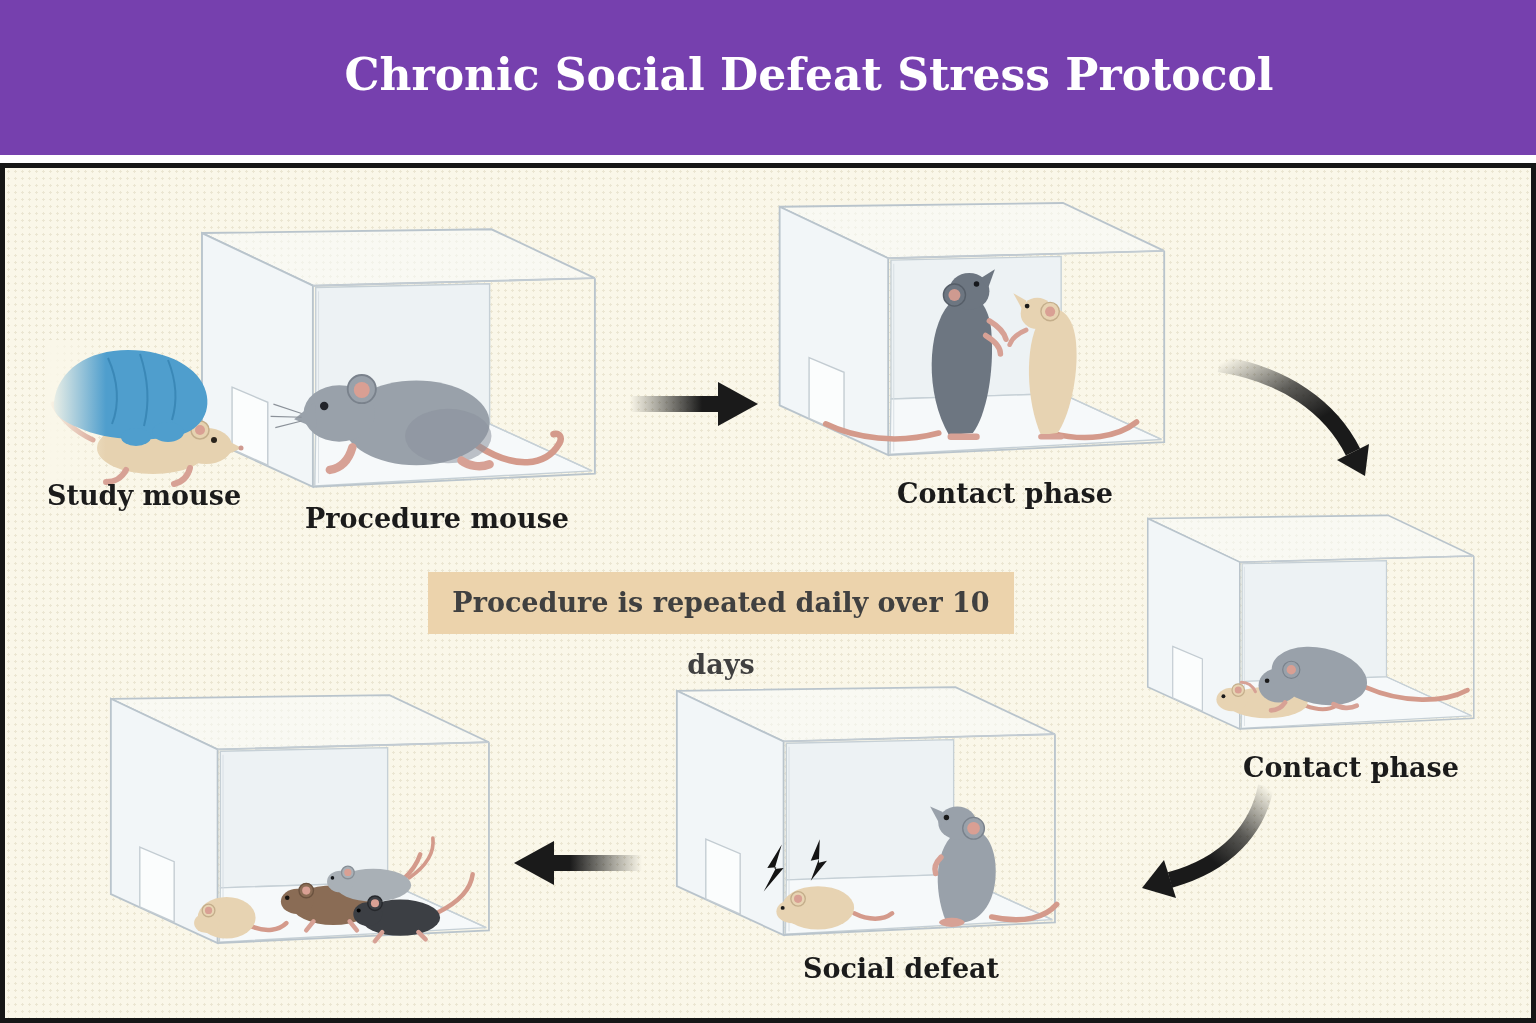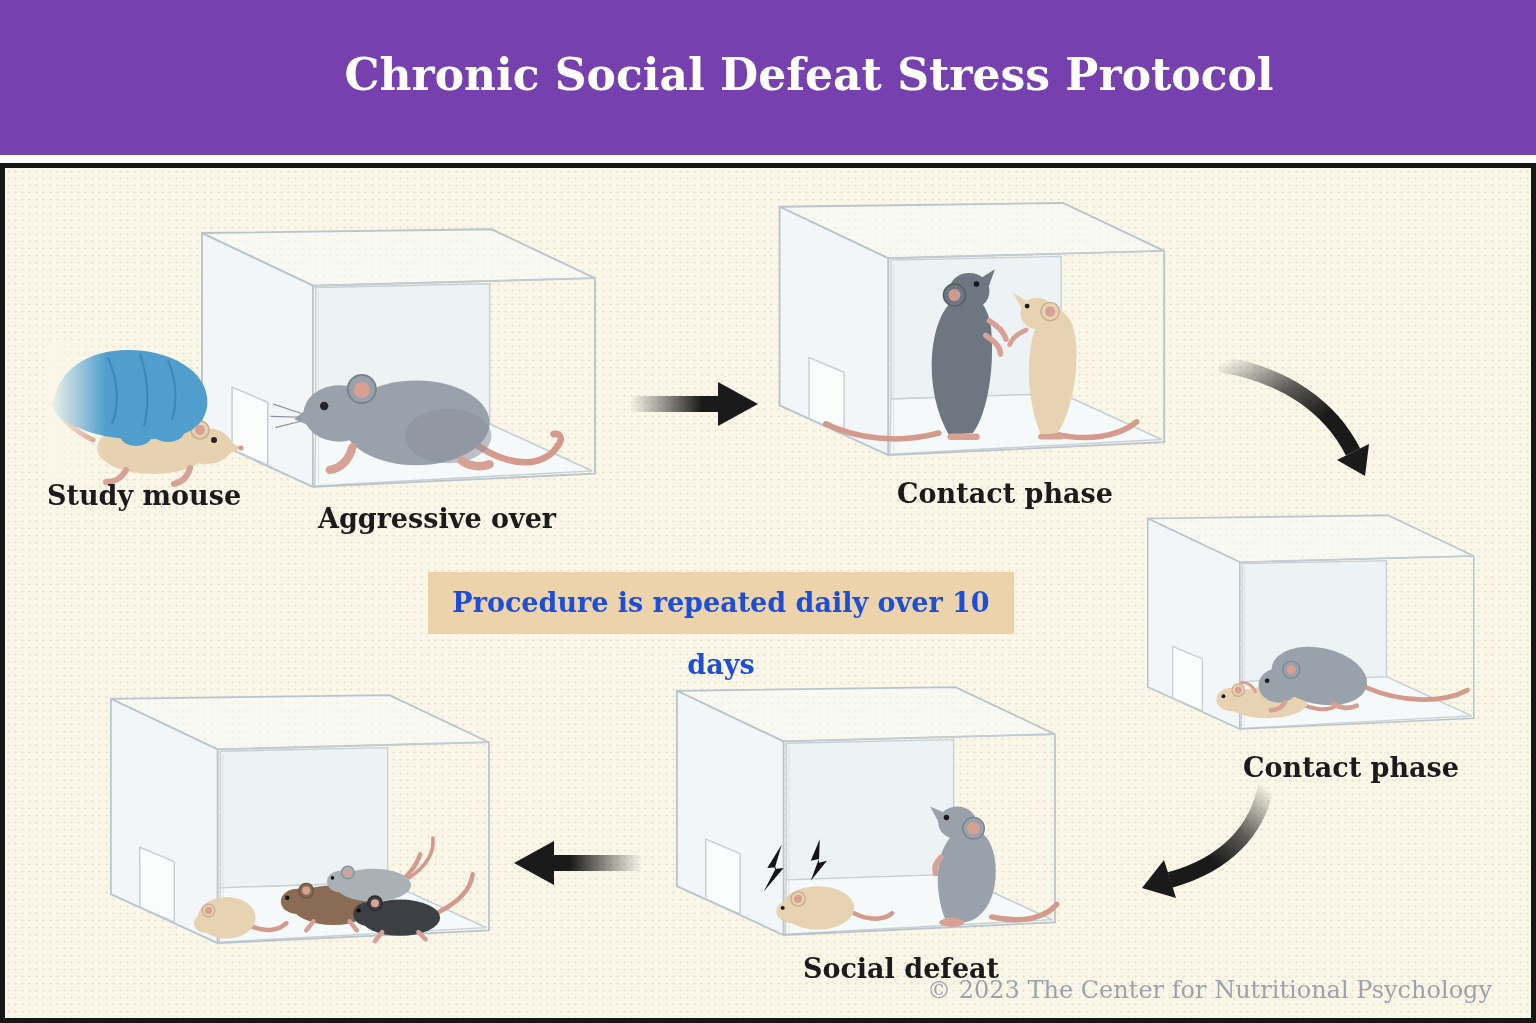--- a/index.html
+++ b/index.html
@@ -9,21 +9,21 @@
   .page-title{position:absolute;left:0;top:0;width:100%;height:155px;line-height:150px;
         text-align:center;color:#ffffff;font-size:44px;font-weight:700;padding-left:41px;}
   .canvas{position:absolute;left:0;top:163px;width:1536px;height:860px;box-sizing:border-box;
         border:5px solid #161616;background-color:#FAF7E9;
         background-image:radial-gradient(rgba(198,192,156,0.30) 1.2px, transparent 1.4px);
         background-size:7px 7px;}
   .abs{position:absolute;}
   .stage-label{position:absolute;transform:translateX(-50%);white-space:nowrap;
         color:#1b1b1b;font-size:27px;font-weight:700;}
   .note-box{position:absolute;left:428px;top:572px;width:586px;height:62px;background:#ECD3AC;
-        text-align:center;line-height:62px;font-size:27px;font-weight:700;color:#1d4ed8;}
+        text-align:center;line-height:62px;font-size:27px;font-weight:700;color:#404040;}
   .copyright{position:absolute;right:44px;top:976px;white-space:nowrap;
         color:#9CA3AA;font-size:24px;font-weight:400;}
   svg{display:block;}
 </style>
 </head>
 <body>
 
 <div class="page">
 
   <svg width="0" height="0" style="position:absolute">
@@ -248,24 +248,23 @@
       <ellipse cx="332" cy="258" rx="44" ry="20" fill="#3c3f44"></ellipse>
       <ellipse cx="296" cy="254" rx="16" ry="13" fill="#3c3f44"></ellipse>
       <circle cx="304" cy="242" r="8" fill="#3c3f44" stroke="#26282c" stroke-width="1.5"></circle>
       <circle cx="304" cy="242" r="4.5" fill="#d9a094"></circle>
       <circle cx="286" cy="250" r="2.2" fill="#000000"></circle>
       <path d="M312,274 L304,284 M352,274 L360,282" stroke="#d7a195" stroke-width="5" fill="none" stroke-linecap="round"></path>
     </g>
   </svg>
 
   <div class="stage-label" style="left:144px;top:480px">Study mouse</div>
-  <div class="stage-label" style="left:437px;top:503px">Aggressive over</div>
+  <div class="stage-label" style="left:437px;top:503px">Procedure mouse</div>
   <div class="stage-label" style="left:1005px;top:478px">Contact phase</div>
   <div class="stage-label" style="left:1351px;top:752px">Contact phase</div>
   <div class="stage-label" style="left:901px;top:953px">Social defeat</div>
 
   <div class="note-box">
     <span>Procedure is repeated daily over 10 days</span>
   </div>
 
-  <div class="copyright">© 2023 The Center for Nutritional Psychology</div>
 
 </div>
 
 </body></html>

